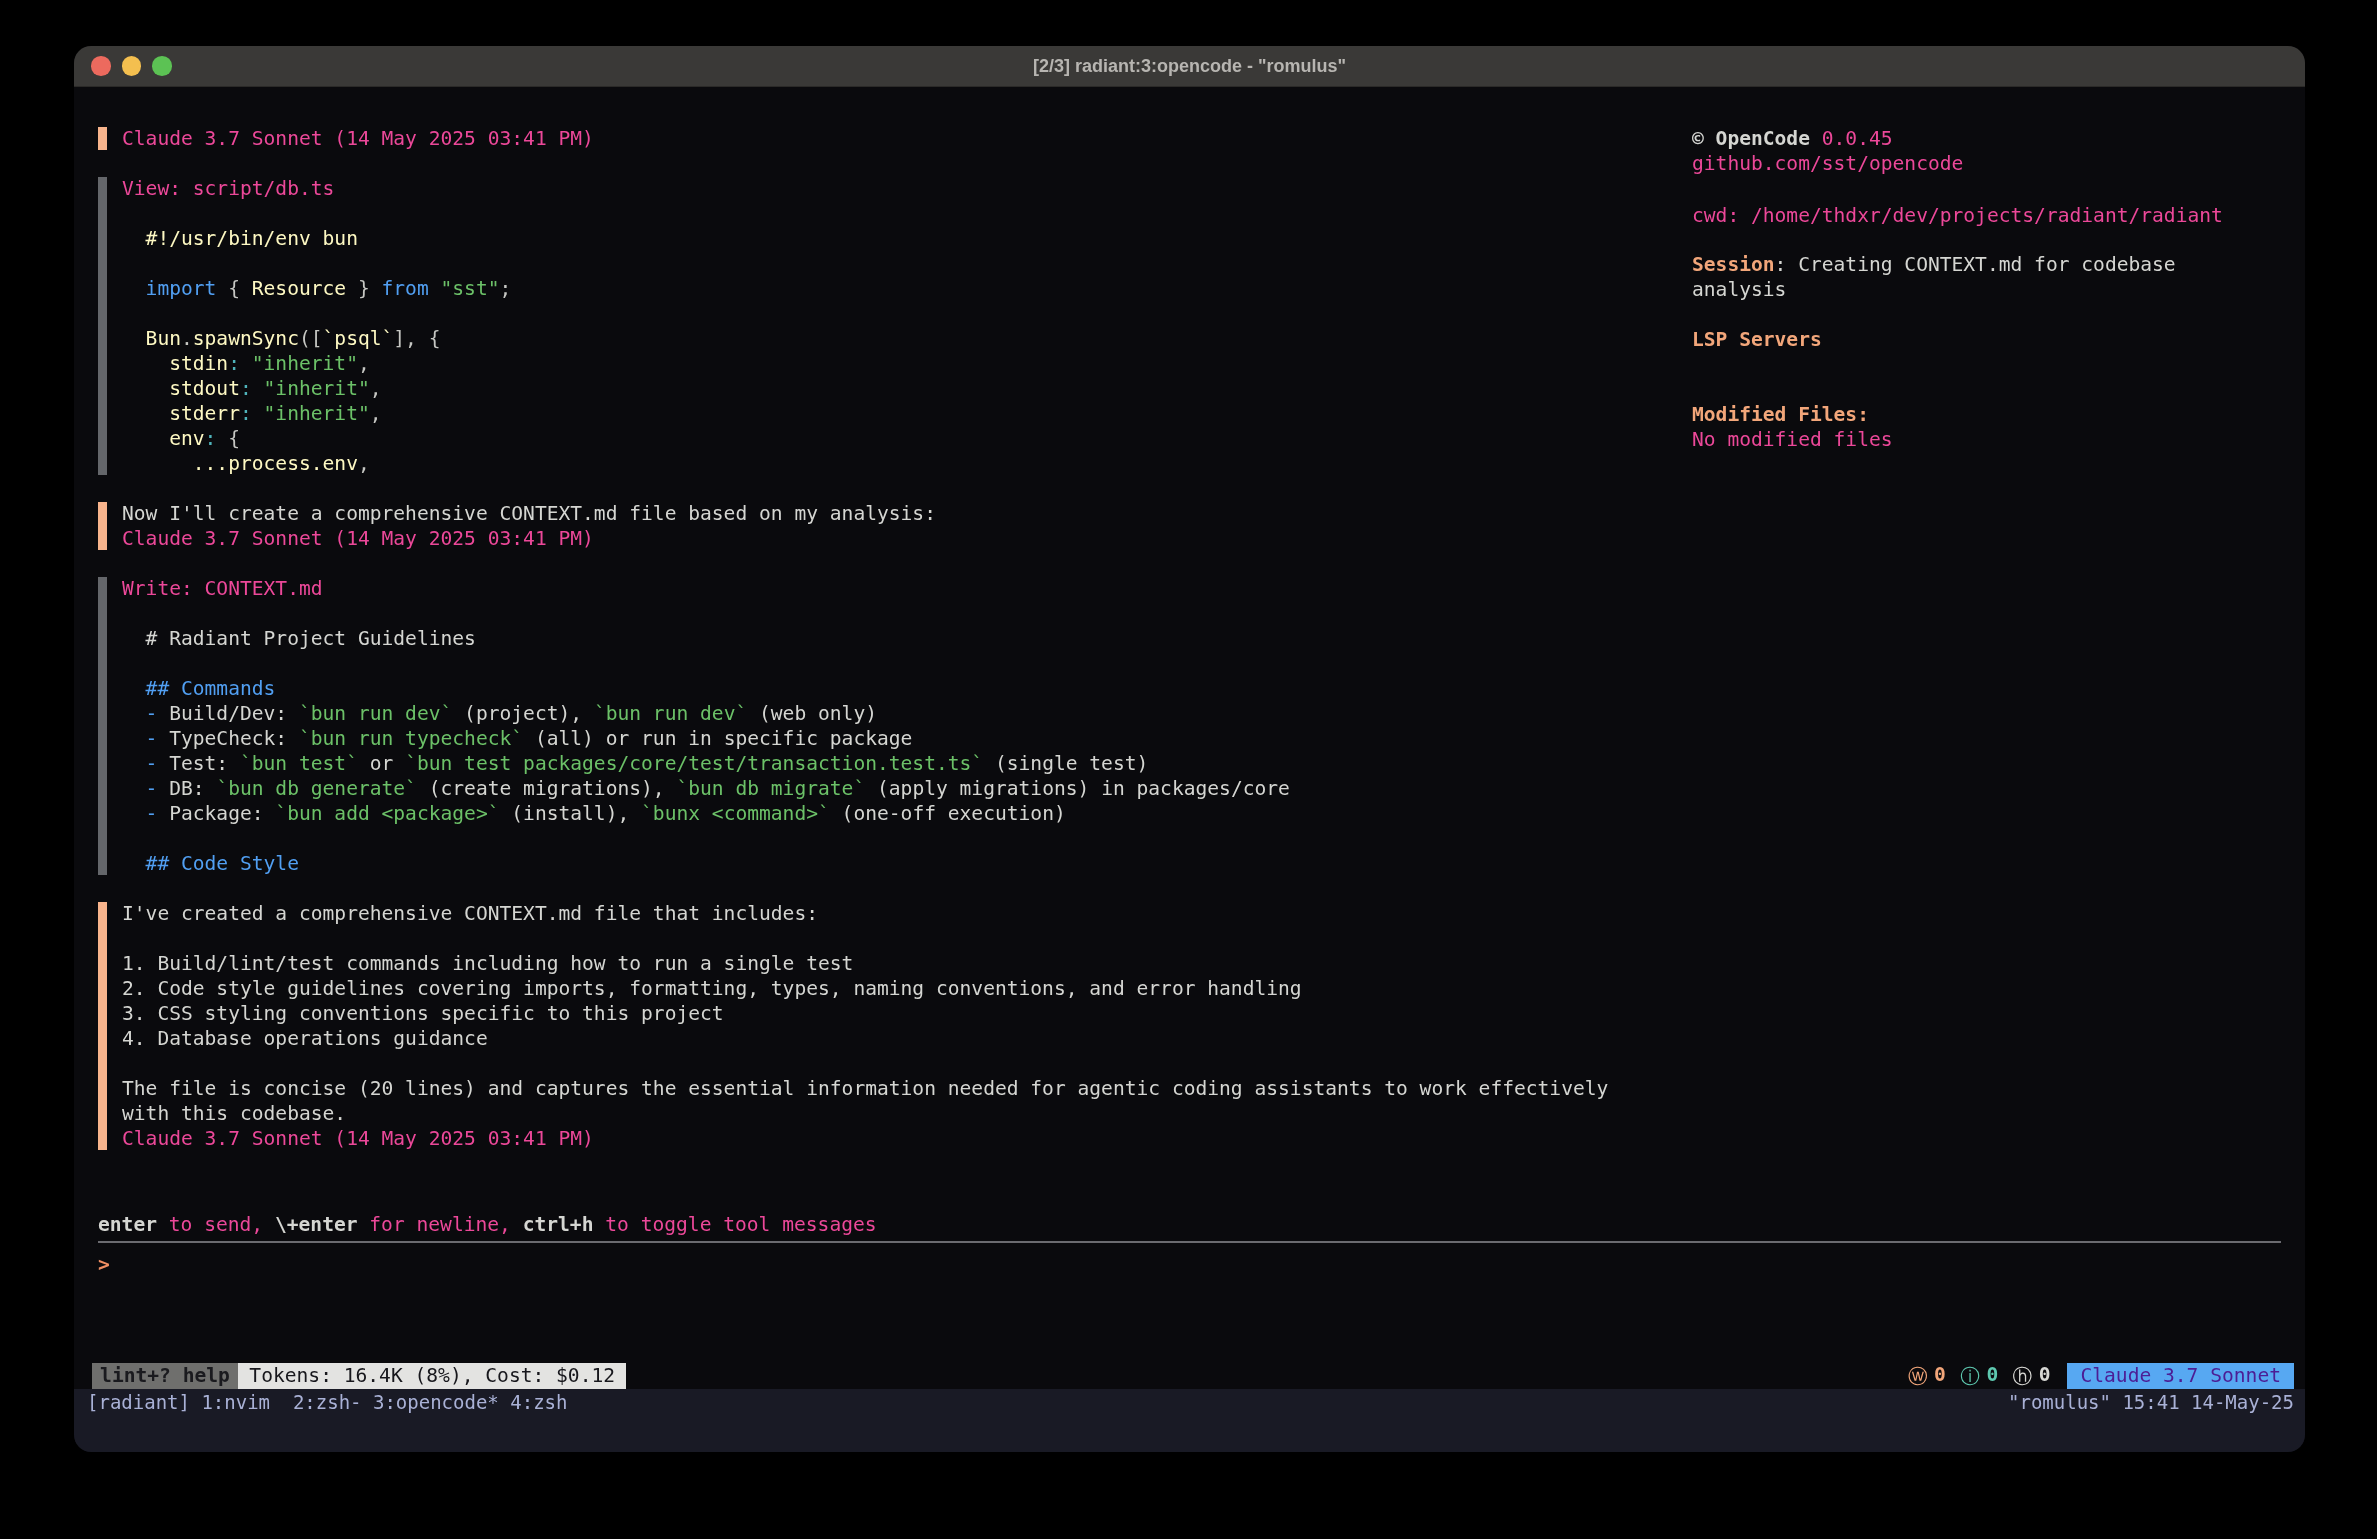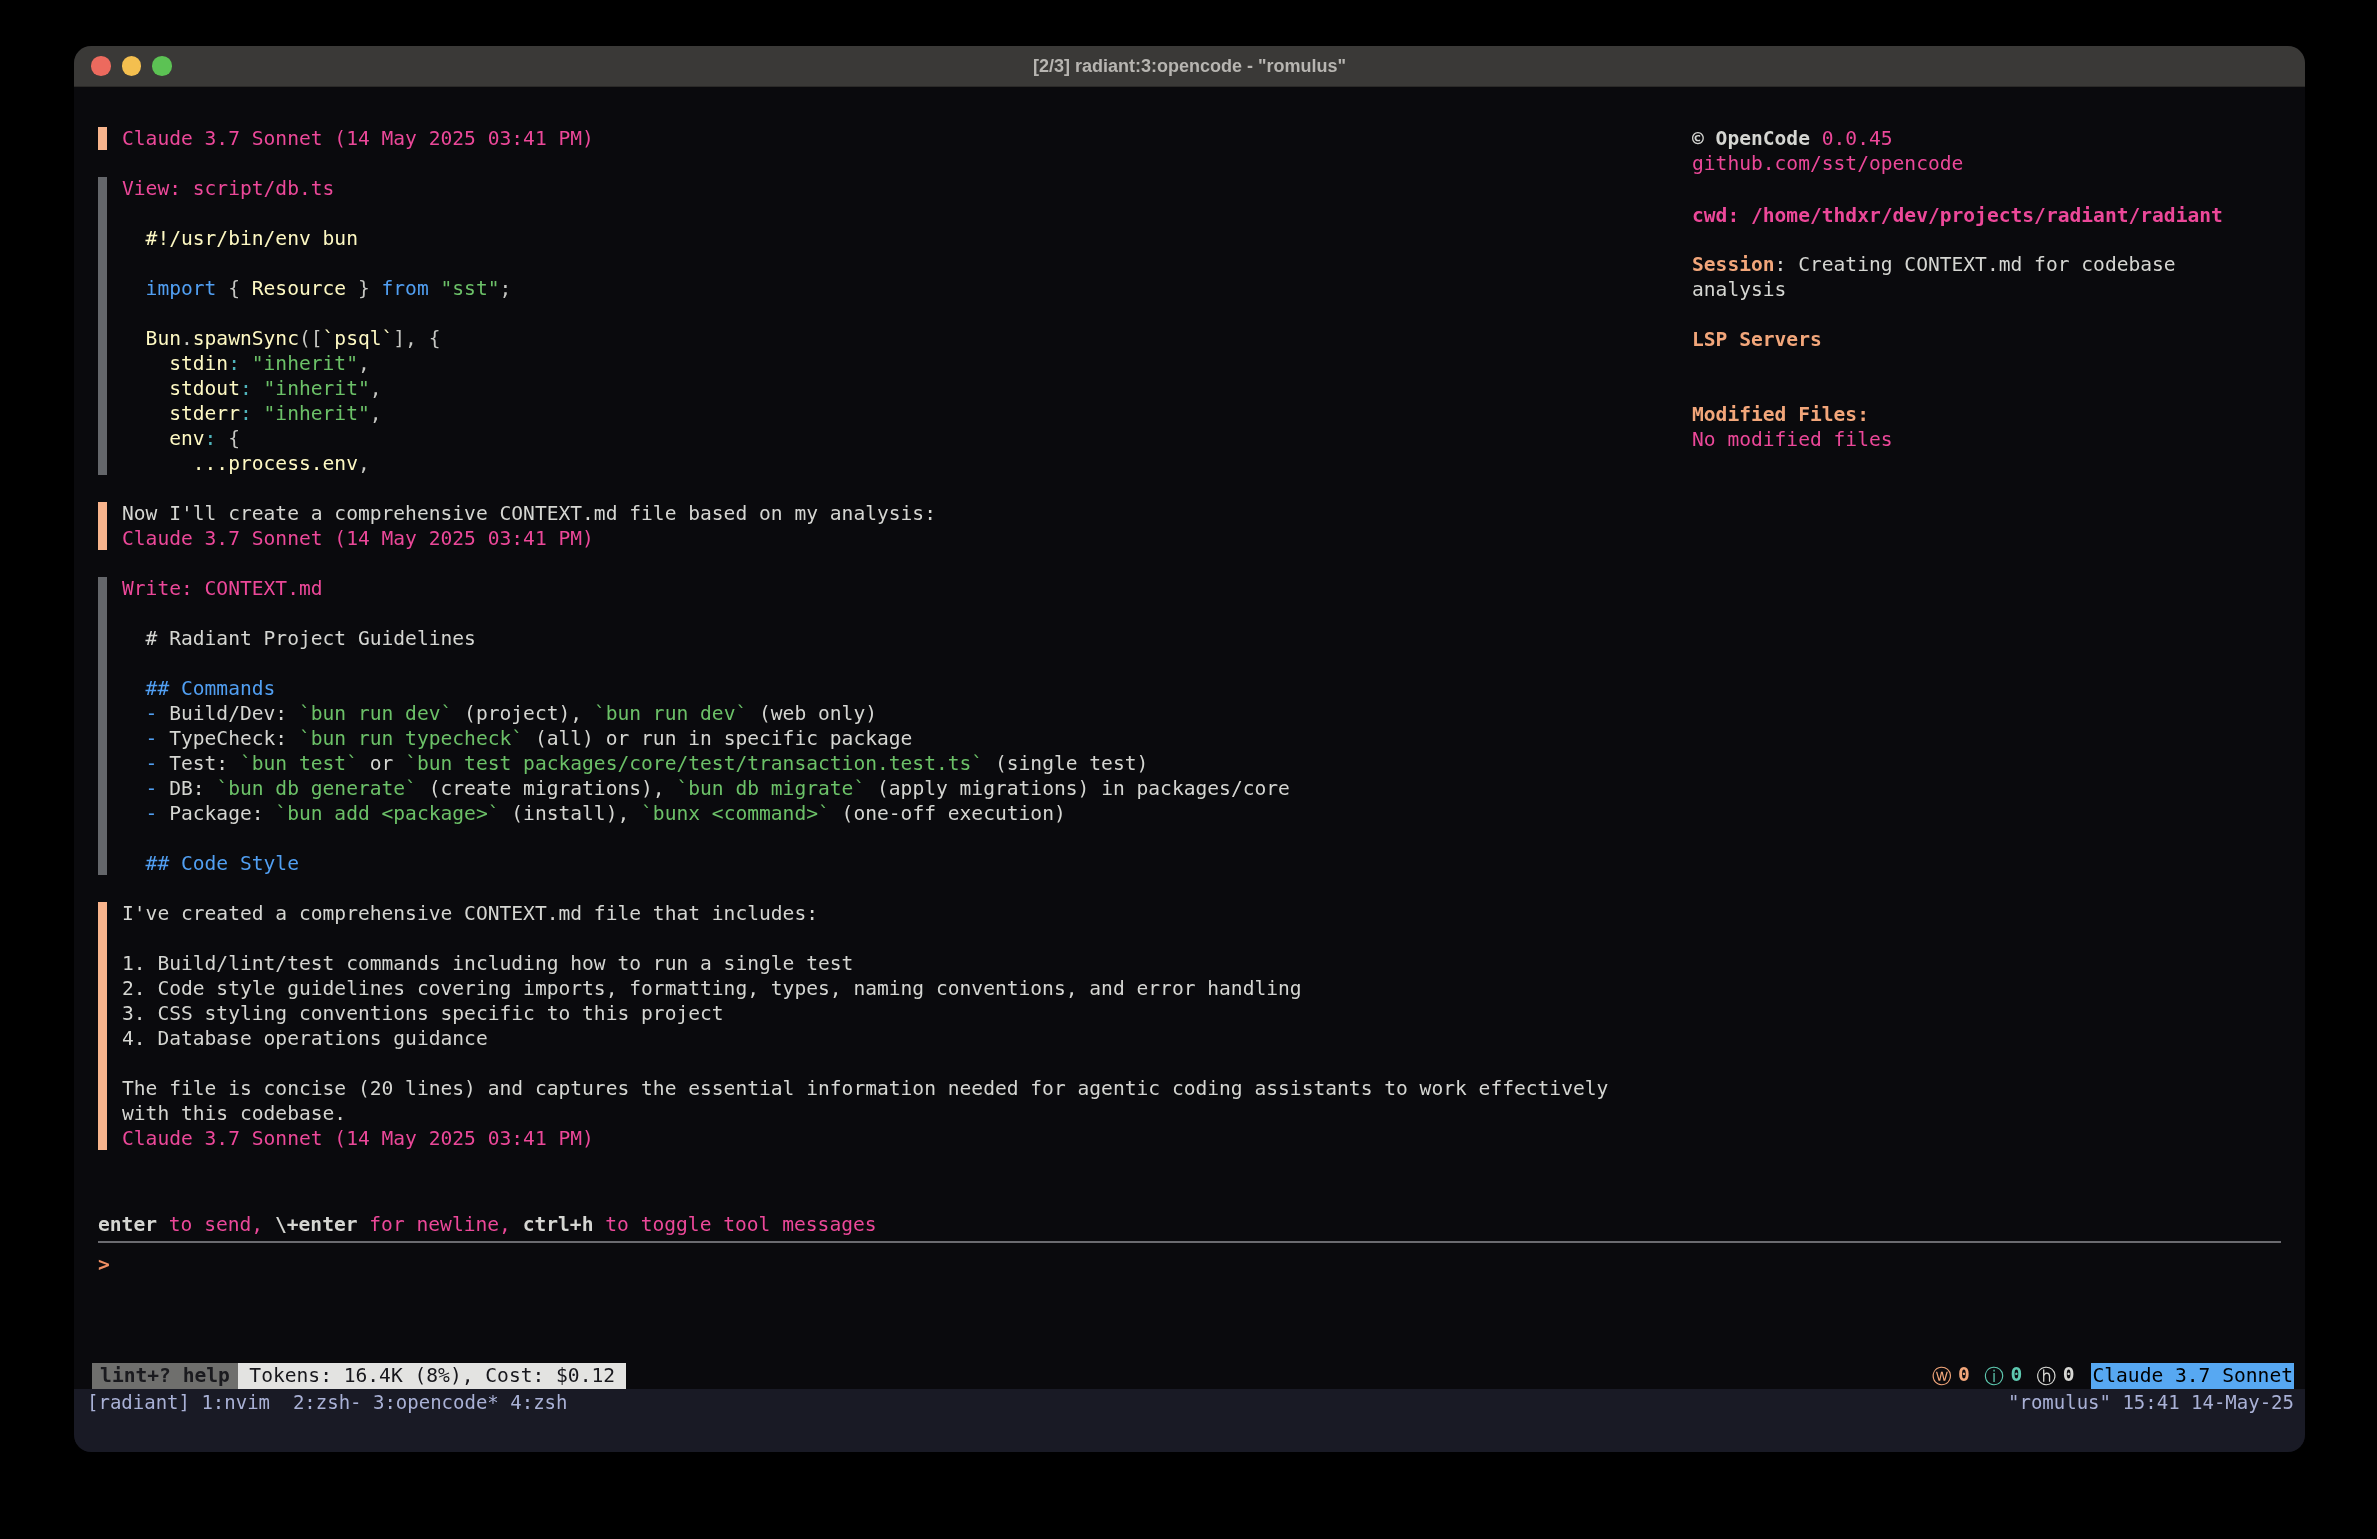--- a/index.html
+++ b/index.html
@@ -64,21 +64,21 @@
   .status-row{
     flex:0 0 26px; height:26px; display:flex; align-items:center;
     padding:0 11px 0 17.6px; font-size:19.6px; background:#0a0a0d;
   }
   .chip{ display:inline-flex; align-items:center; height:26px; line-height:26px; white-space:pre; }
   .chip.help{ background:#6f6f6d; color:#1a1a1e; font-weight:bold; padding:0 8.5px; }
   .chip.tokens{ background:#e3e3e1; color:#17171c; padding:0 11px; margin-left:0; }
   .spacer{ flex:1 1 auto; }
   .badges{ display:inline-flex; align-items:center; gap:14.4px; margin-right:17px; white-space:pre; }
   .badge{ display:inline-flex; gap:6.5px; font-size:19.6px; }
-  .chip.model{ background:#57a8f2; color:#000000; padding:0 1px; }
+  .chip.model{ background:#57a8f2; color:#4c1d95; padding:0 13px; }
 
   
   .tmux-row{
     flex:0 0 26px; height:26px; background:#191a25; display:flex; align-items:center;
     padding:0 11px 0 13px; font-size:19px; color:#a9b1d6; white-space:pre;
   }
   .tmux-left{ display:inline-flex; white-space:pre; }
   .tmux-left span{ white-space:pre; }
   .tmux-spacer{ flex:1 1 auto; }
   .bottom-pad{ flex:0 0 37px; background:#191a25; }
@@ -144,21 +144,21 @@
             <div class="tline"><span class="c-w">4. Database operations guidance</span></div>
             <div class="tline">&nbsp;</div>
             <div class="tline"><span class="c-w">The file is concise (20 lines) and captures the essential information needed for agentic coding assistants to work effectively</span></div>
             <div class="tline"><span class="c-w">with this codebase.</span></div>
             <div class="tline"><span class="c-g">Claude 3.7 Sonnet (14 May 2025 03:41 PM)</span></div>
           </div>
         </div>
       <div class="sidebar" id="sidebar">
           <div class="tline"><span class="c-wb">© OpenCode</span><span class="c-g"> 0.0.45</span></div>
           <div class="tline"><span class="c-g">github.com/sst/opencode</span></div>
-          <div class="tline" style="margin-top: 27px; font-weight: bold;"><span class="c-g">cwd: /home/thdxr/dev/projects/radiant/radiant</span></div>
+          <div class="tline" style="margin-top: 27px;"><span class="c-g">cwd: /home/thdxr/dev/projects/radiant/radiant</span></div>
           <div class="tline" style="margin-top: 23.5px;"><span class="c-orb">Session</span><span class="c-w">: Creating CONTEXT.md for codebase</span></div>
           <div class="tline"><span class="c-w">analysis</span></div>
           <div class="tline" style="margin-top: 25.4px;"><span class="c-orb">LSP Servers</span></div>
           <div class="tline" style="margin-top: 50px;"><span class="c-orb">Modified Files:</span></div>
           <div class="tline"><span class="c-g">No modified files</span></div>
         </div>
     </div>
 
     <div class="input-section">
       <div class="hint" id="hint"><div class="tline"><span class="c-wb">enter</span><span class="c-g"> to send, </span><span class="c-wb">\+enter</span><span class="c-g"> for newline, </span><span class="c-wb">ctrl+h</span><span class="c-g"> to toggle tool messages</span></div></div>

